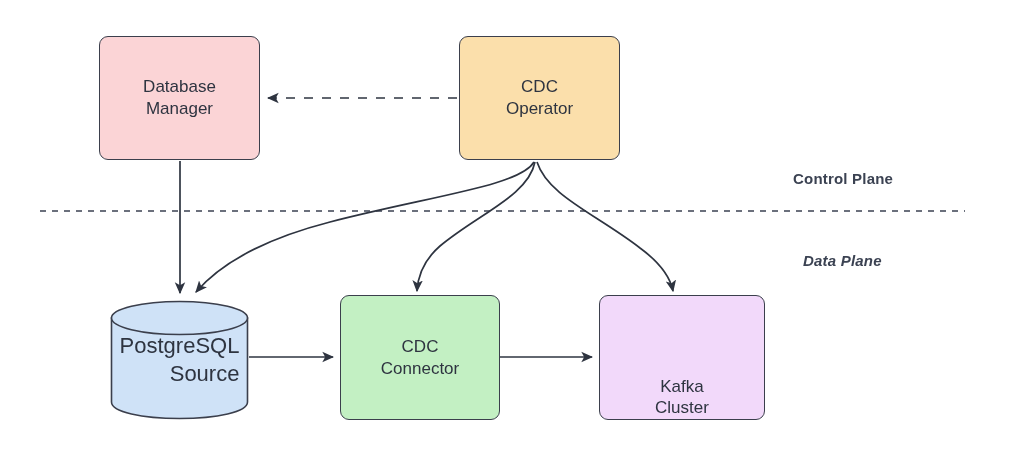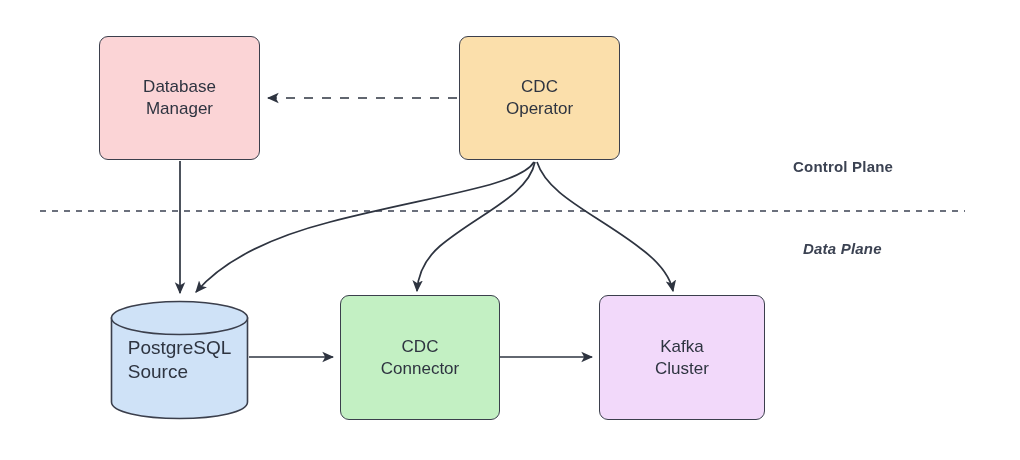--- a/index.html
+++ b/index.html
@@ -11,32 +11,32 @@
         display:flex;align-items:center;justify-content:center;
         text-align:center;line-height:1.28;
         color:#2e3440;font-size:17px;border:1.6px solid #3b3f4c;}
   .node .lbl{white-space:pre-line;pointer-events:none;}
 
   .rounded{border-radius:9px;}
 
   #n-db-manager   {left:99px;  top:36px;  width:161px; height:124px; background:#fbd4d6;}
   #n-cdc-operator {left:459px; top:36px;  width:161px; height:124px; background:#fbdfab;}
   #n-cdc-connector{left:340px; top:295px; width:160px; height:125px; background:#c3f0c3;}
-  #n-kafka        {left:599px; top:295px; width:166px; height:125px; background:#f2d9fa;}
+  #n-kafka        {left:599px; top:295px; width:166px; height:125px; background:#f2d9fa;align-items:flex-end;}
 
   
   #n-postgres{position:absolute;left:110px;top:300px;width:139px;height:120px;}
   #n-postgres svg{position:absolute;left:0;top:0;}
   #n-postgres .lbl{position:absolute;left:0;top:0;width:139px;height:120px;
         display:flex;align-items:center;justify-content:center;
-        text-align:left;white-space:pre-line;line-height:1.28;
-        color:#2e3440;font-size:19px;}
+        text-align:right;white-space:pre-line;line-height:1.28;
+        color:#2e3440;font-size:22px;}
 
   .plane-label{position:absolute;font-weight:bold;font-size:15px;color:#3b4252;
-               letter-spacing:.2px;white-space:nowrap;}
+               letter-spacing:.2px;white-space:nowrap;margin-top:12px;}
   #lbl-control{left:793px;top:158px;}
   #lbl-data   {left:803px;top:240px;font-style:italic;}
 
   #edges{position:absolute;left:0;top:0;width:1020px;height:460px;
          pointer-events:none;overflow:visible;}
 </style>
 </head>
 <body>
 
 <div id="canvas">

